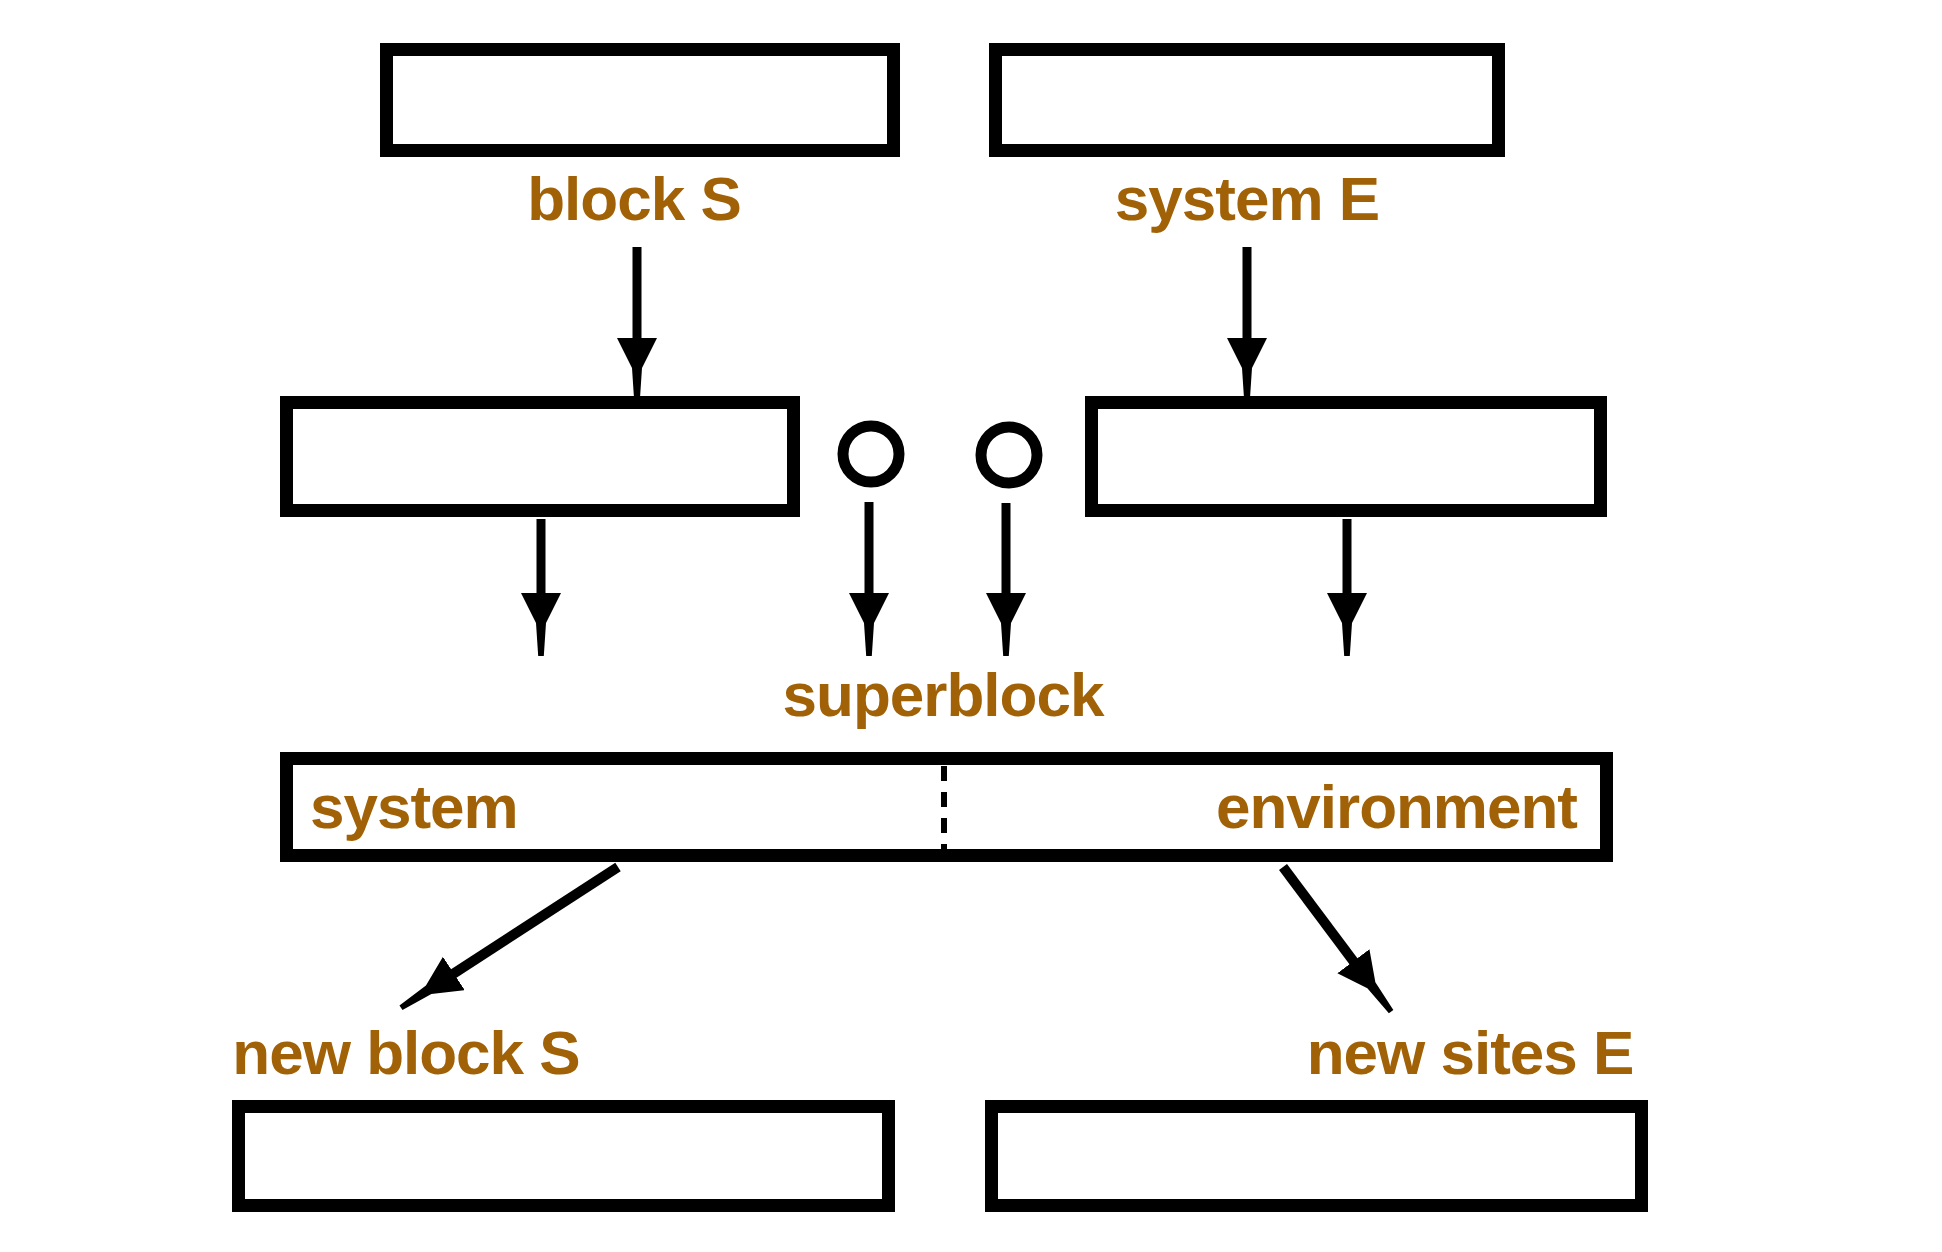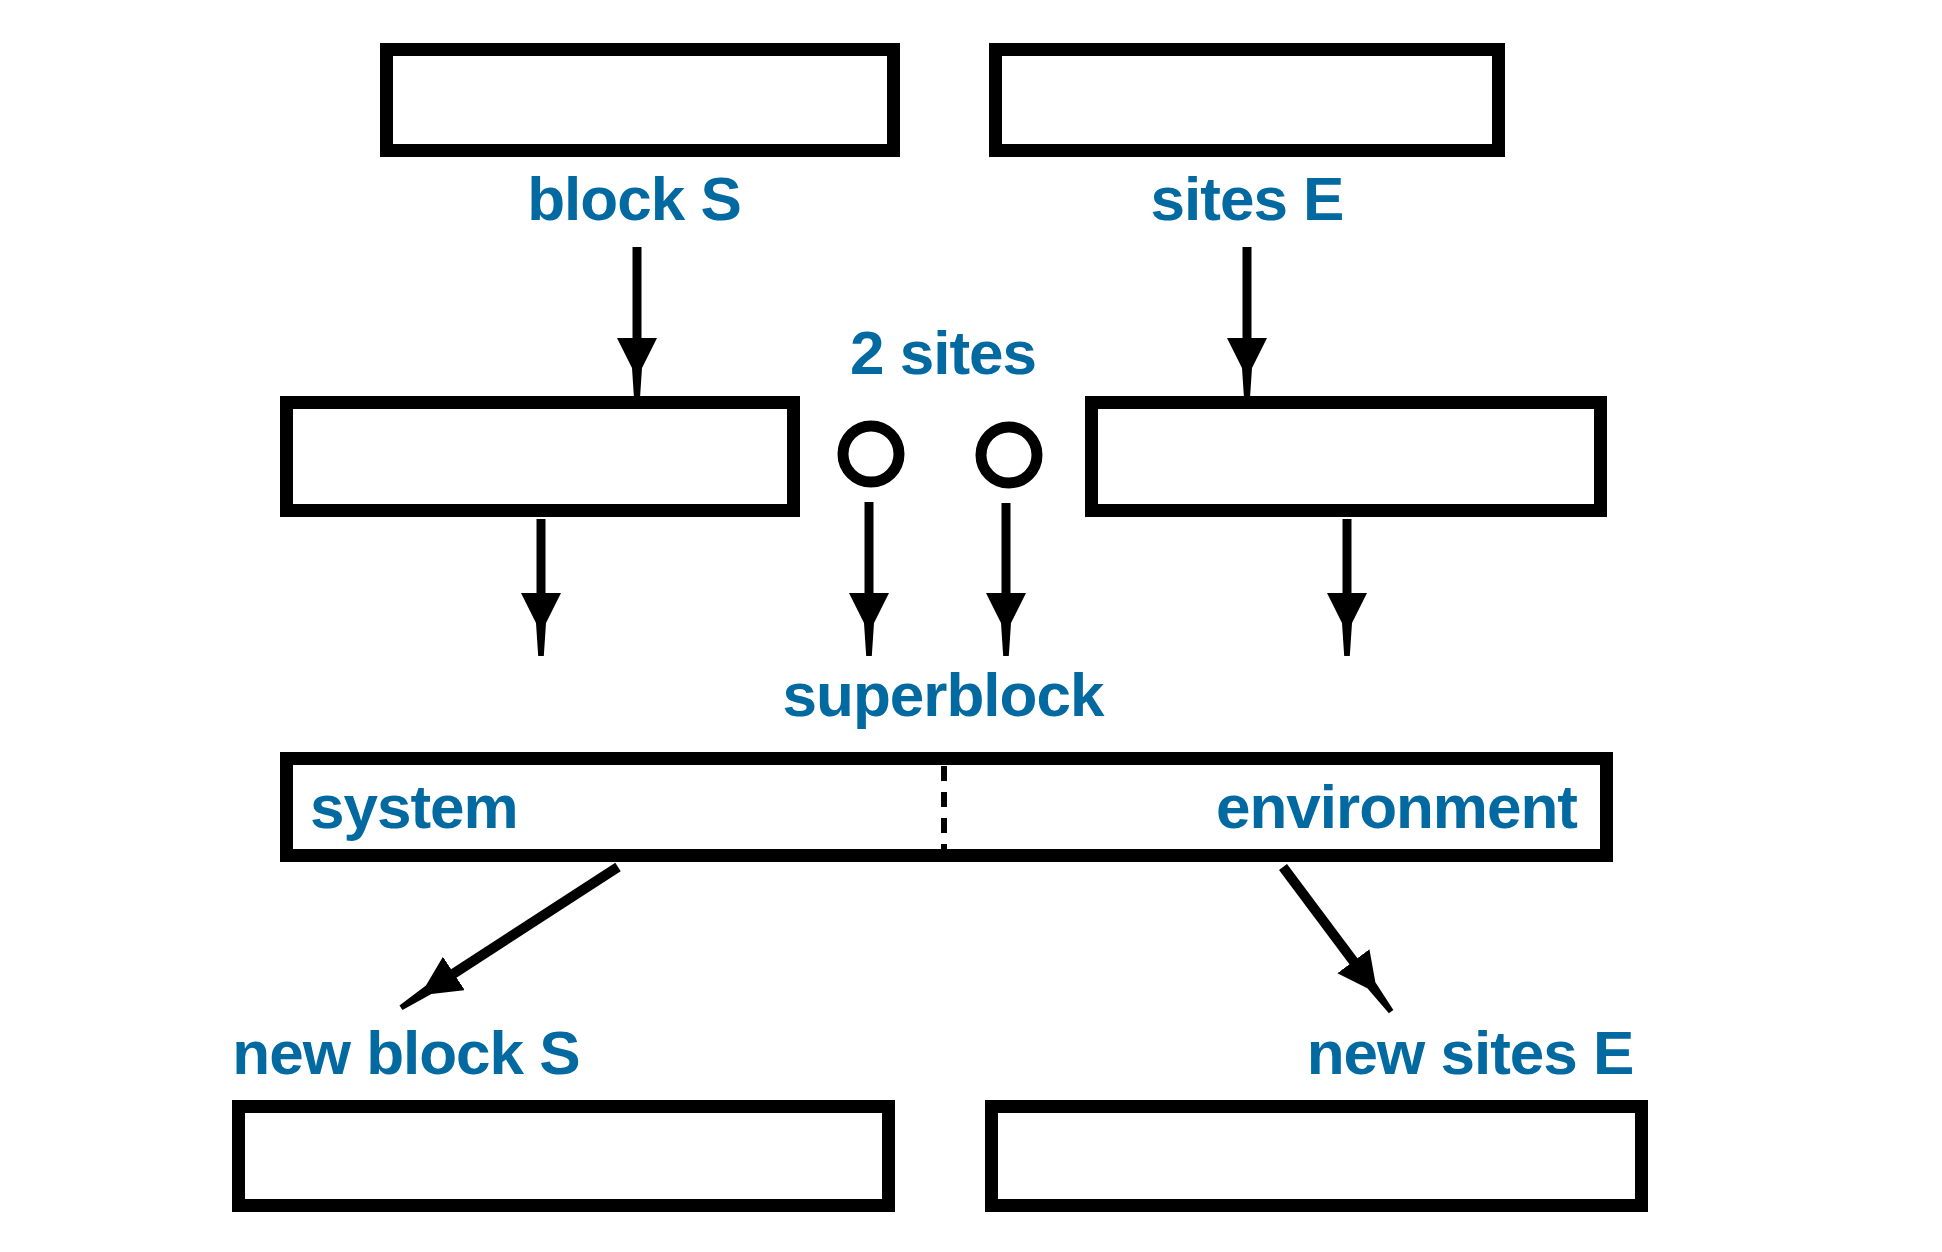--- a/index.html
+++ b/index.html
@@ -15,21 +15,21 @@
     position: absolute;
     border: 13px solid #000000;
     background: #ffffff;
     box-sizing: border-box;
   }
   .lbl {
     position: absolute;
     font-weight: bold;
     font-size: 62px;
     line-height: 1;
-    color: #0369a1;
+    color: #a16207;
     letter-spacing: -1px;
     white-space: nowrap;
   }
   .lbl.centered { transform: translateX(-50%); }
   #svg-layer {
     position: absolute;
     left: 0; top: 0;
     width: 1942px; height: 1252px;
     pointer-events: none;
   }
@@ -82,23 +82,22 @@
     <line x1="1347" y1="519" x2="1347" y2="594" stroke="#000" stroke-width="9" marker-end="url(#ah)"></line>
 
     <line x1="944" y1="766" x2="944" y2="849" stroke="#000" stroke-width="6" stroke-dasharray="15 11"></line>
 
     <line x1="618" y1="867" x2="453" y2="974" stroke="#000" stroke-width="10" marker-end="url(#ah)"></line>
     <line x1="1283" y1="867" x2="1354" y2="962" stroke="#000" stroke-width="10" marker-end="url(#ah)"></line>
   </svg>
 
   <div class="lbl centered" style="left:634px; top:168px;">block S</div>
 
-  <div class="lbl centered" style="left:1247px; top:168px;">sites E</div>
+  <div class="lbl centered" style="left:1247px; top:168px;">system E</div>
 
-  <div class="lbl centered" style="left:943px; top:322px;">2 sites</div>
 
   <div class="lbl centered" style="left:943px; top:664px;">superblock</div>
 
   <div class="lbl inbox-label-left">system</div>
 
   <div class="lbl centered" style="left:406px; top:1022px;">new block S</div>
 
   <div class="lbl inbox-label-right">environment</div>
 
   <div class="lbl centered" style="left:1470px; top:1022px;">new sites E</div>

